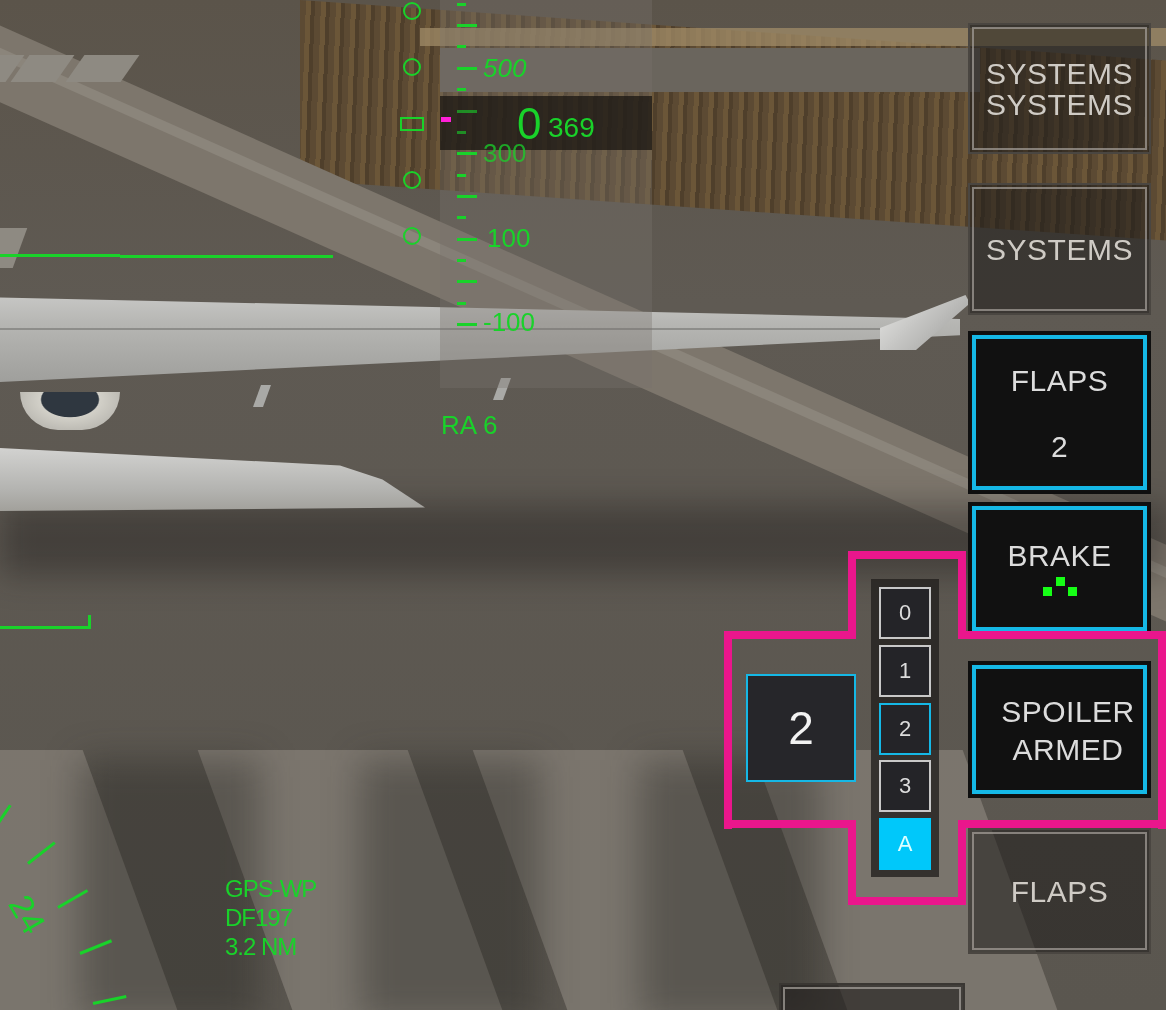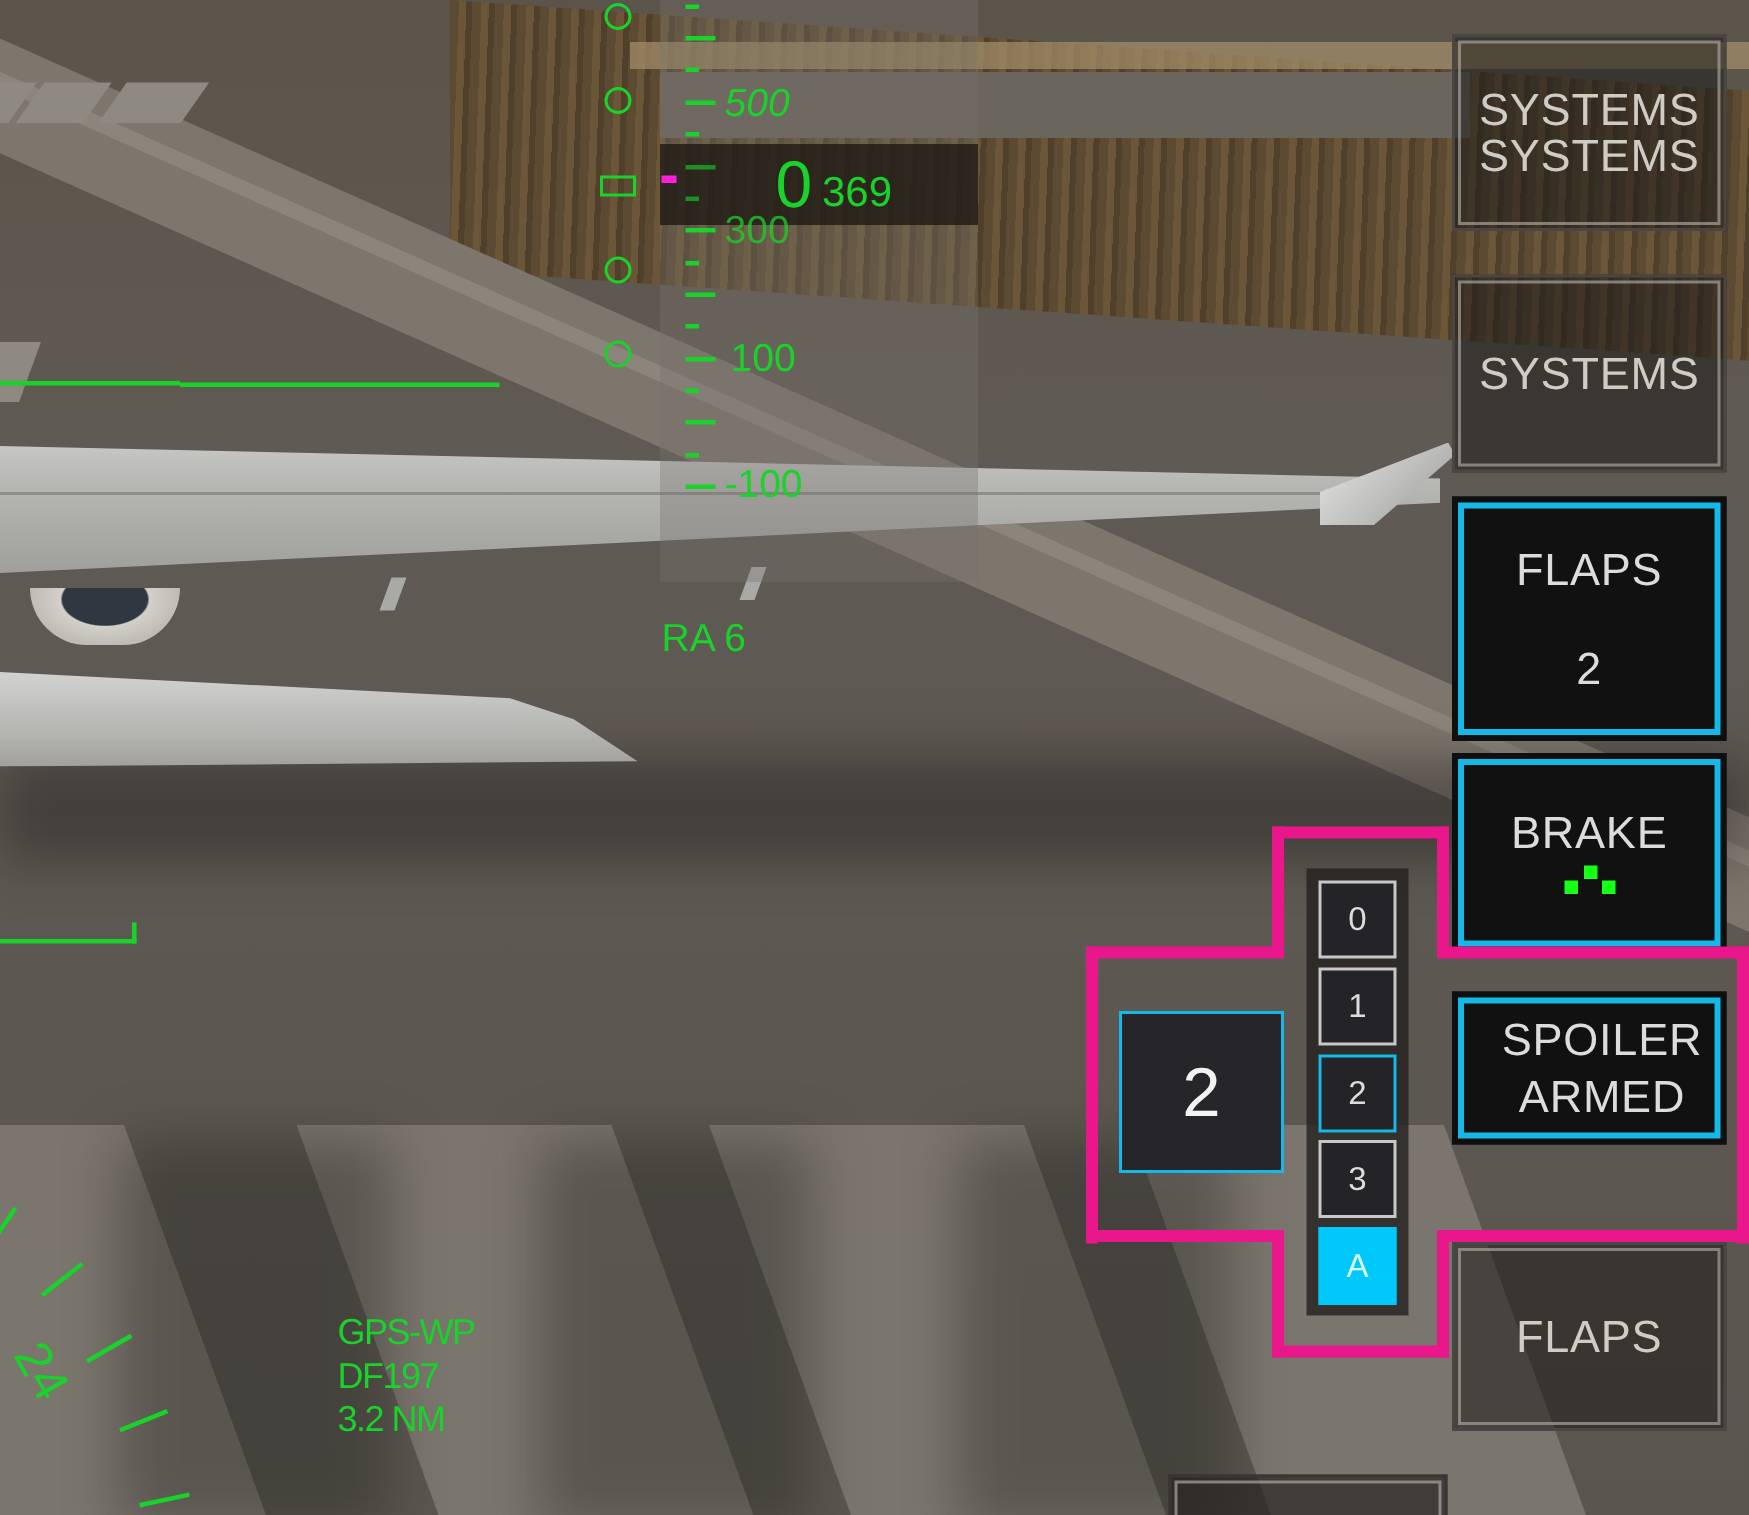--- a/index.html
+++ b/index.html
@@ -172,21 +172,21 @@
   <span class="btn-text" style="line-height:36px;">2</span>
 </div>
 <div class="side-btn btn-active" style="top:502px;height:133px;">
   <span class="btn-text">BRAKE</span>
   <div class="gear-dots">
     <div class="gear-dot" style="left:3px;top:10px;"></div>
     <div class="gear-dot" style="left:16px;top:0px;"></div>
     <div class="gear-dot" style="left:28px;top:10px;"></div>
   </div>
 </div>
-<div class="side-btn btn-active" style="top:661px;height:102px;padding-left:17px;">
+<div class="side-btn btn-active" style="top:661px;height:137px;padding-left:17px;">
   <span class="btn-text" style="line-height:40px;">SPOILER</span>
   <span class="btn-text" style="line-height:36px;">ARMED</span>
 </div>
 <div class="side-btn btn-ghost" style="top:828px;height:126px;">
   <span class="btn-text">FLAPS</span>
 </div>
 <div class="bottom-btn"></div>
 
 <div>
 

